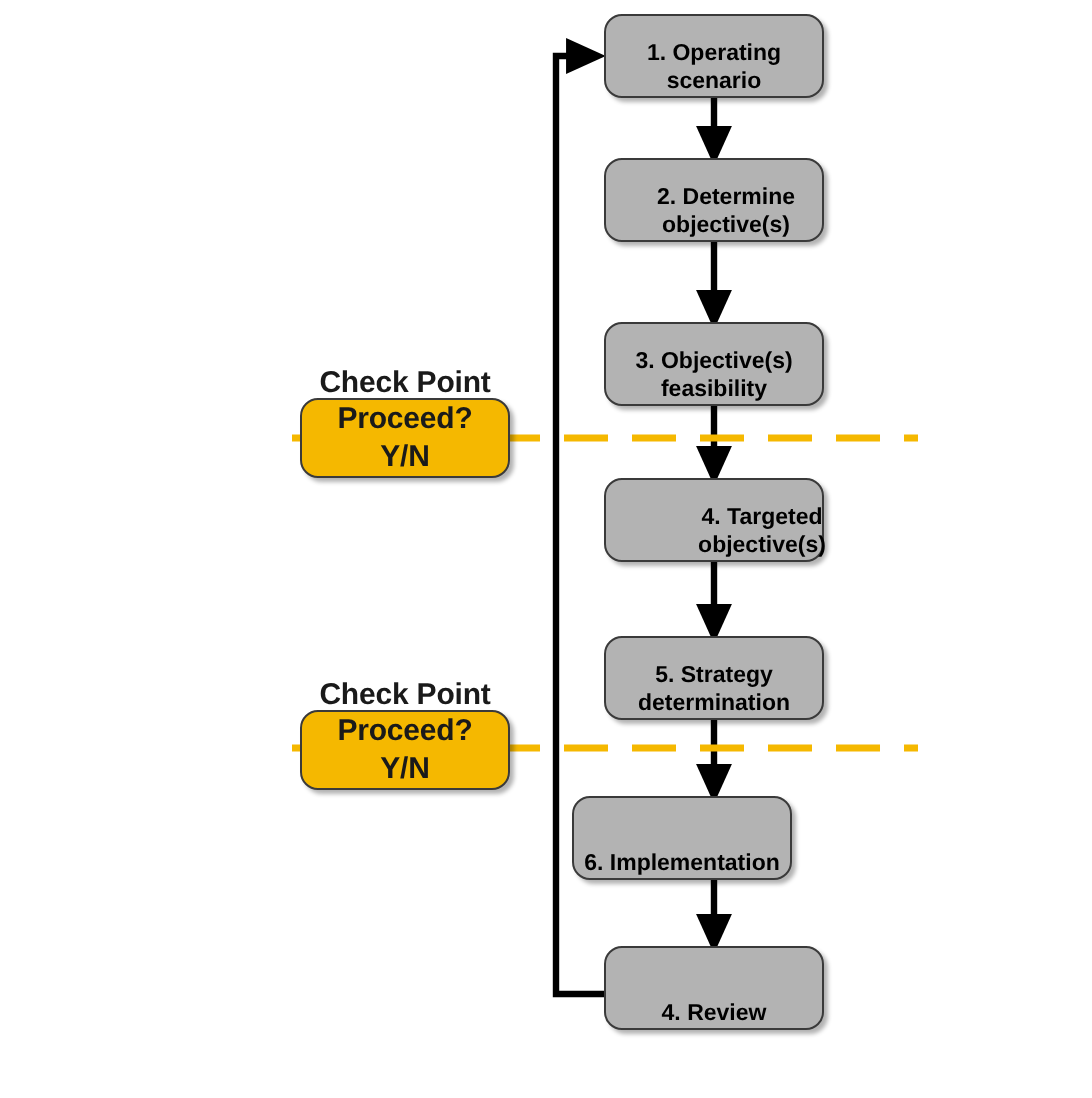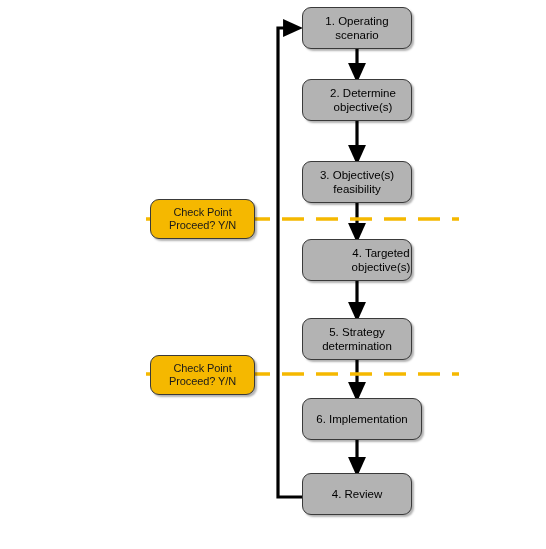--- a/index.html
+++ b/index.html
@@ -23,41 +23,41 @@
     position: absolute;
     left: 0;
     top: 0;
     width: 546px;
     height: 549px;
   }
   .node {
     position: absolute;
     box-sizing: border-box;
     display: flex;
-    align-items: center;
+    align-items: flex-end;
     justify-content: center;
     text-align: center;
-    font-weight: normal;
+    font-weight: bold;
     line-height: 1.22;
     z-index: 5;
   }
   .node-process {
     background: #b3b3b3;
     border: 1px solid #3a3a3a;
     border-radius: 9px;
     color: #000000;
     font-size: 11.5px;
     box-shadow: 2px 2px 2px rgba(0,0,0,0.30);
   }
   .node-checkpoint {
     background: #f5b800;
     border: 1px solid #3a3a3a;
     border-radius: 9px;
     color: #1a1a1a;
-    font-size: 11px;
+    font-size: 15px;
     letter-spacing: -0.1px;
     box-shadow: 2px 2px 2px rgba(0,0,0,0.30);
   }
   .node-label {
     display: block;
     padding: 0 4px;
     white-space: pre-line;
   }
 </style>
 </head>
@@ -124,21 +124,21 @@
   <div class="node node-process" style="left:302px; top:239px; width:110px; height:42px;padding-left:48px;">
     <span class="node-label">4. Targeted
 objective(s)</span>
   </div>
 
   <div class="node node-process" style="left:302px; top:318px; width:110px; height:42px;">
     <span class="node-label">5. Strategy
 determination</span>
   </div>
 
-  <div class="node node-process" style="left:302px; top:398px; width:120px; height:42px;">
+  <div class="node node-process" style="left:286px; top:398px; width:110px; height:42px;">
     <span class="node-label">6. Implementation</span>
   </div>
 
   <div class="node node-process" style="left:302px; top:473px; width:110px; height:42px;">
     <span class="node-label">4. Review</span>
   </div>
 
   <div class="node node-checkpoint" style="left:150px; top:199px; width:105px; height:40px;">
     <span class="node-label">Check Point
 Proceed? Y/N</span>

